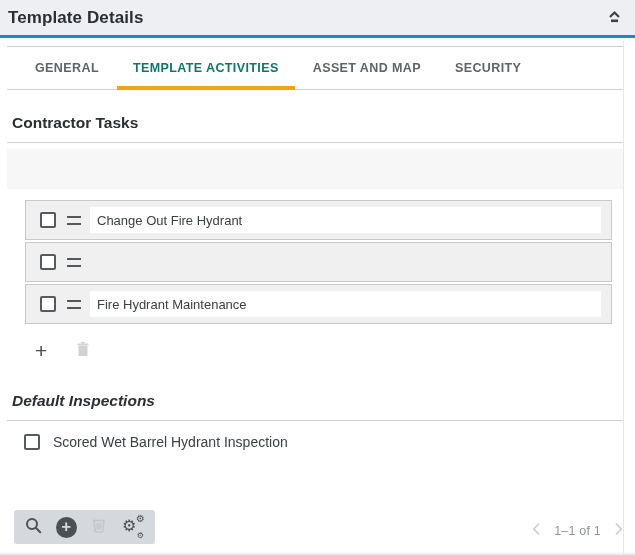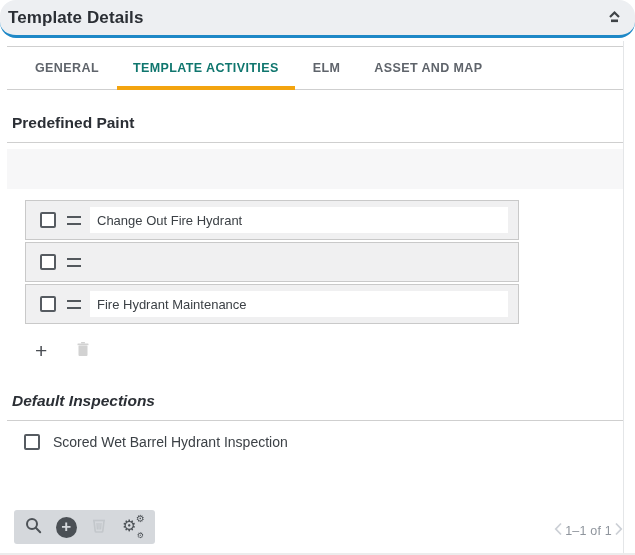--- a/index.html
+++ b/index.html
@@ -9,21 +9,20 @@
     width:635px; height:555px; overflow:hidden; position:relative;
     color:#33383d;
   }
   .panel { width:635px; height:555px; position:relative; background:#fff; border-bottom:2px solid #ececec; }
 
   
   .panel-header {
     height:38px; background:#edeff2; border-bottom:3px solid #1e88c7;
     display:flex; align-items:center; justify-content:space-between;
     padding:0 12px 0 8px;
-    border-radius:16px;
   }
   .panel-title { font-size:17px; font-weight:700; color:#2b2f35; letter-spacing:0.1px; }
   .collapse-btn { width:18px; height:18px; display:flex; align-items:center; justify-content:center; cursor:pointer; }
 
   
   .panel-body { position:absolute; top:41px; left:0; right:0; bottom:0; background:#fff; }
   .inner {
     position:absolute; top:0; left:7px; width:617px; height:100%;
     border-right:1px solid #e4e6e8;
   }
@@ -44,21 +43,21 @@
     content:""; position:absolute; left:1px; right:1px; bottom:-1px; height:4px; background:#f3a40f;
   }
 
   
   .section-heading { margin:24px 0 0 5px; font-size:15.5px; font-weight:700; color:#2b2f35; }
   .rule { border-top:1px solid #cfcfcf; margin-top:10px; }
 
   .empty-band { height:40px; background:#f7f7f8; margin-top:6px; }
 
   
-  .task-list { margin:11px 0 0 18px; width:494px; }
+  .task-list { margin:11px 0 0 18px; width:587px; }
   .task-row {
     height:40px; background:#f0f0f1; border:1px solid #c9c9c9;
     display:flex; align-items:center; padding:0 10px 0 14px; margin-bottom:2px;
   }
   input.cb {
     appearance:none; -webkit-appearance:none;
     width:16px; height:16px; border:2px solid #565b61; border-radius:2px;
     background:#fff; flex:0 0 auto; cursor:pointer;
   }
   .drag-handle {
@@ -93,21 +92,21 @@
     color:#d5d8dc; font-size:17px; font-weight:700; line-height:19px; text-align:center;
   }
   .gears { position:relative; width:22px; height:22px; color:#4d5257; }
   .gear-big { position:absolute; left:0; top:2px; font-size:16px; line-height:16px; }
   .gear-small { position:absolute; right:-1px; top:-2px; font-size:10px; line-height:10px; }
   .gear-tiny { position:absolute; right:0; bottom:-2px; font-size:8px; line-height:8px; }
 
   
   .pagination {
     position:absolute; right:12px; bottom:13px;
-    display:flex; align-items:center; gap:2px;
+    display:flex; align-items:center; gap:13px;
   }
   .page-range { font-size:12.5px; color:#8f959d; letter-spacing:0.2px; }
   .page-chevron { display:flex; align-items:center; cursor:default; }
 </style>
 </head>
 <body>
 
 <div class="panel">
 
   <div class="panel-header">
@@ -121,25 +120,25 @@
       </span>
     </div>
   </div>
 
   <div class="panel-body">
     <div class="inner">
 
       <div class="tabs">
         <div class="tab">GENERAL</div>
         <div class="tab active">TEMPLATE ACTIVITIES</div>
-        <div class="tab">ELM</div>
         <div class="tab">ASSET AND MAP</div>
-      </div>
-
-      <div class="section-heading">Predefined Paint</div>
+        <div class="tab">SECURITY</div>
+      </div>
+
+      <div class="section-heading">Contractor Tasks</div>
       <div class="rule"></div>
       <div class="empty-band"></div>
 
       <div class="task-list">
 
         <div class="task-row">
           <input class="cb" type="checkbox" style="">
           <span class="drag-handle"></span>
           <input class="task-input" type="text" value="Change Out Fire Hydrant" style="">
         </div>

